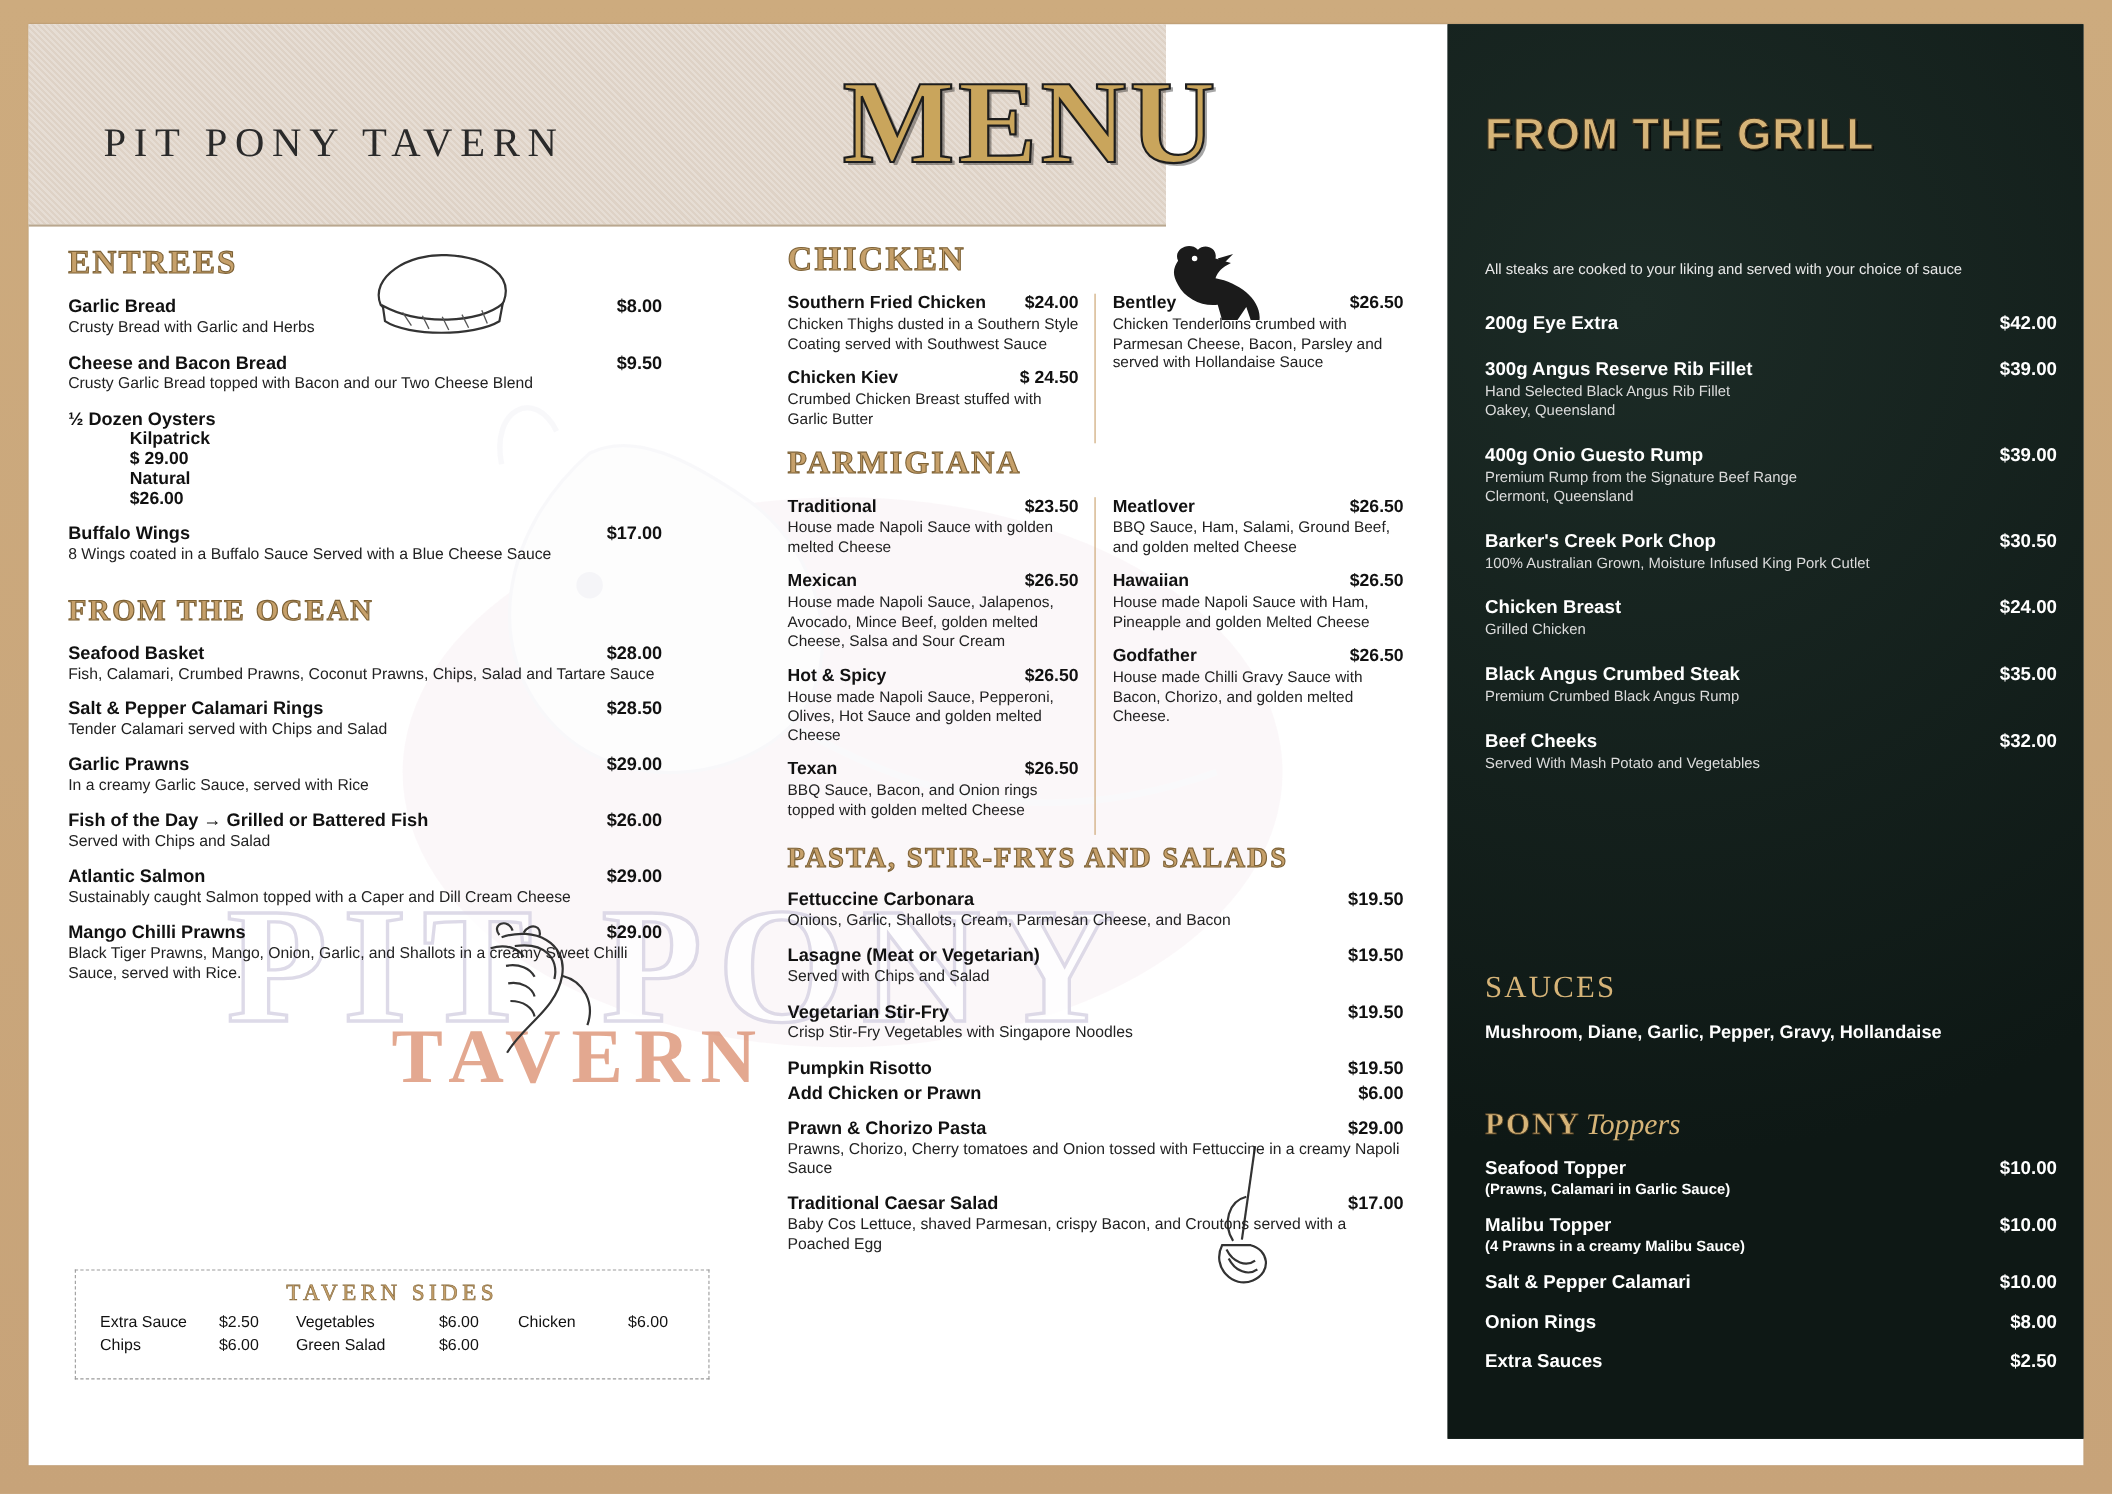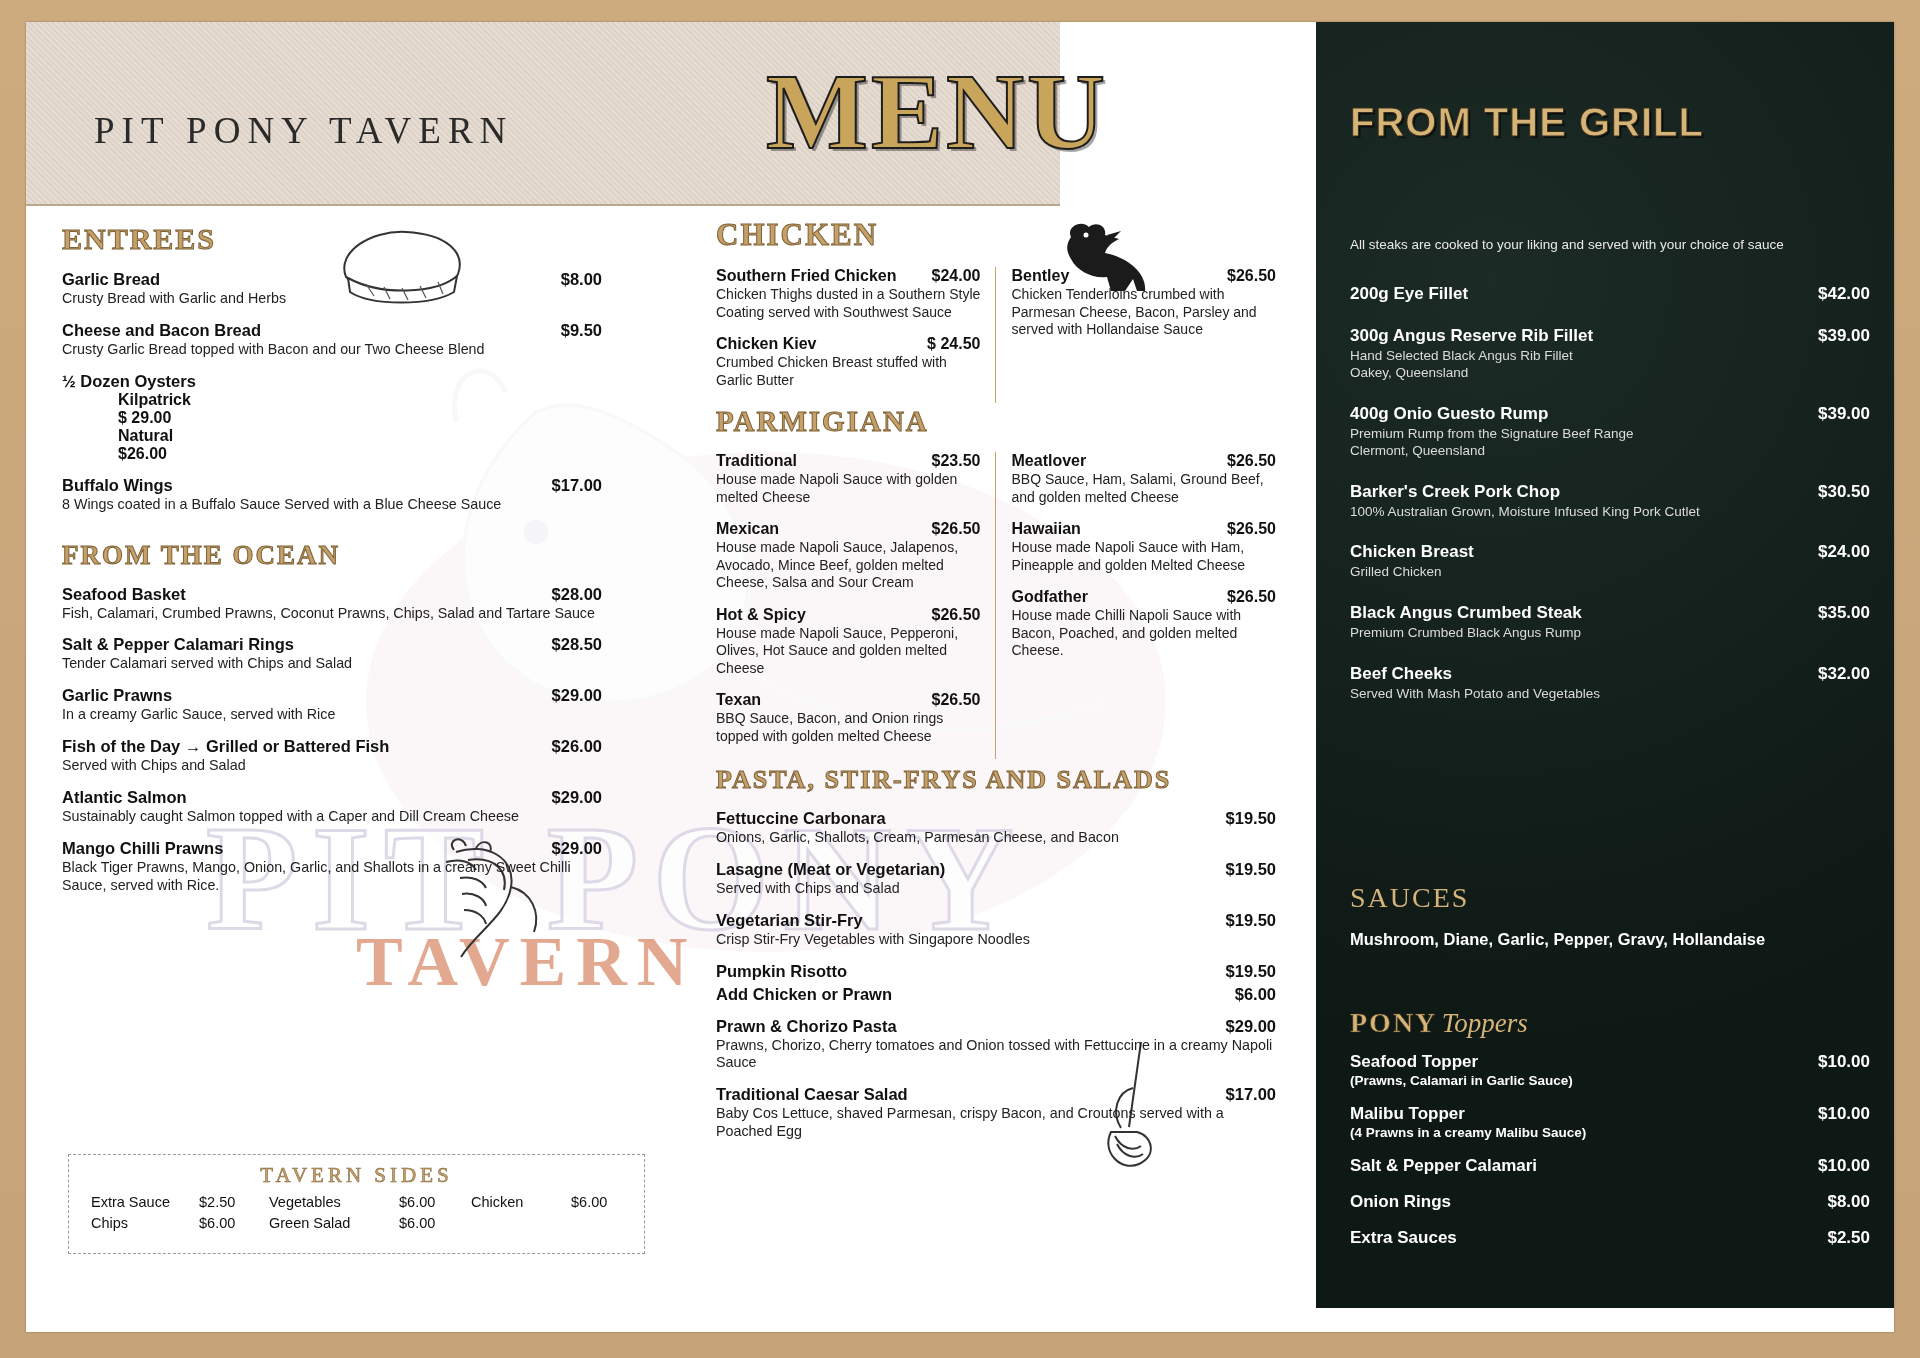--- a/index.html
+++ b/index.html
@@ -401,21 +401,21 @@
                 <span class="nm">Hawaiian</span>
                 <span class="pr">$26.50</span>
               </div>
             <div class="ds">House made Napoli Sauce with Ham, Pineapple and golden Melted Cheese</div>
           </div>
           <div class="cell">
             <div class="hdr">
                 <span class="nm">Godfather</span>
                 <span class="pr">$26.50</span>
               </div>
-            <div class="ds">House made Chilli Napoli Sauce with Bacon, Poached, and golden melted Cheese.</div>
+            <div class="ds">House made Chilli Gravy Sauce with Bacon, Chorizo, and golden melted Cheese.</div>
           </div>
         </div>
       </div>
 
       <div class="section-title" style="font-size:26px;margin-top:6px;">PASTA, STIR-FRYS AND SALADS</div>
 
       <div class="item">
         <div class="item-row">
             <span class="item-name">Fettuccine Carbonara</span>
             <span class="item-price">$19.50</span>
@@ -464,21 +464,21 @@
       </div>
     </div>
 
     <div class="grill">
       <div class="grill-title">FROM THE GRILL</div>
       <div class="grill-note">All steaks are cooked to your liking and served with your choice of sauce</div>
 
       <div class="grill-list">
         <div class="g-item">
           <div class="g-row">
-              <span class="g-name">200g Eye Fillet</span>
+              <span class="g-name">200g Eye Extra</span>
               <span class="g-price">$42.00</span>
             </div>
         </div>
         <div class="g-item">
           <div class="g-row">
               <span class="g-name">300g Angus Reserve Rib Fillet</span>
               <span class="g-price">$39.00</span>
             </div>
           <div class="g-desc" style="white-space:pre-line;">Hand Selected Black Angus Rib Fillet
 Oakey, Queensland</div>

